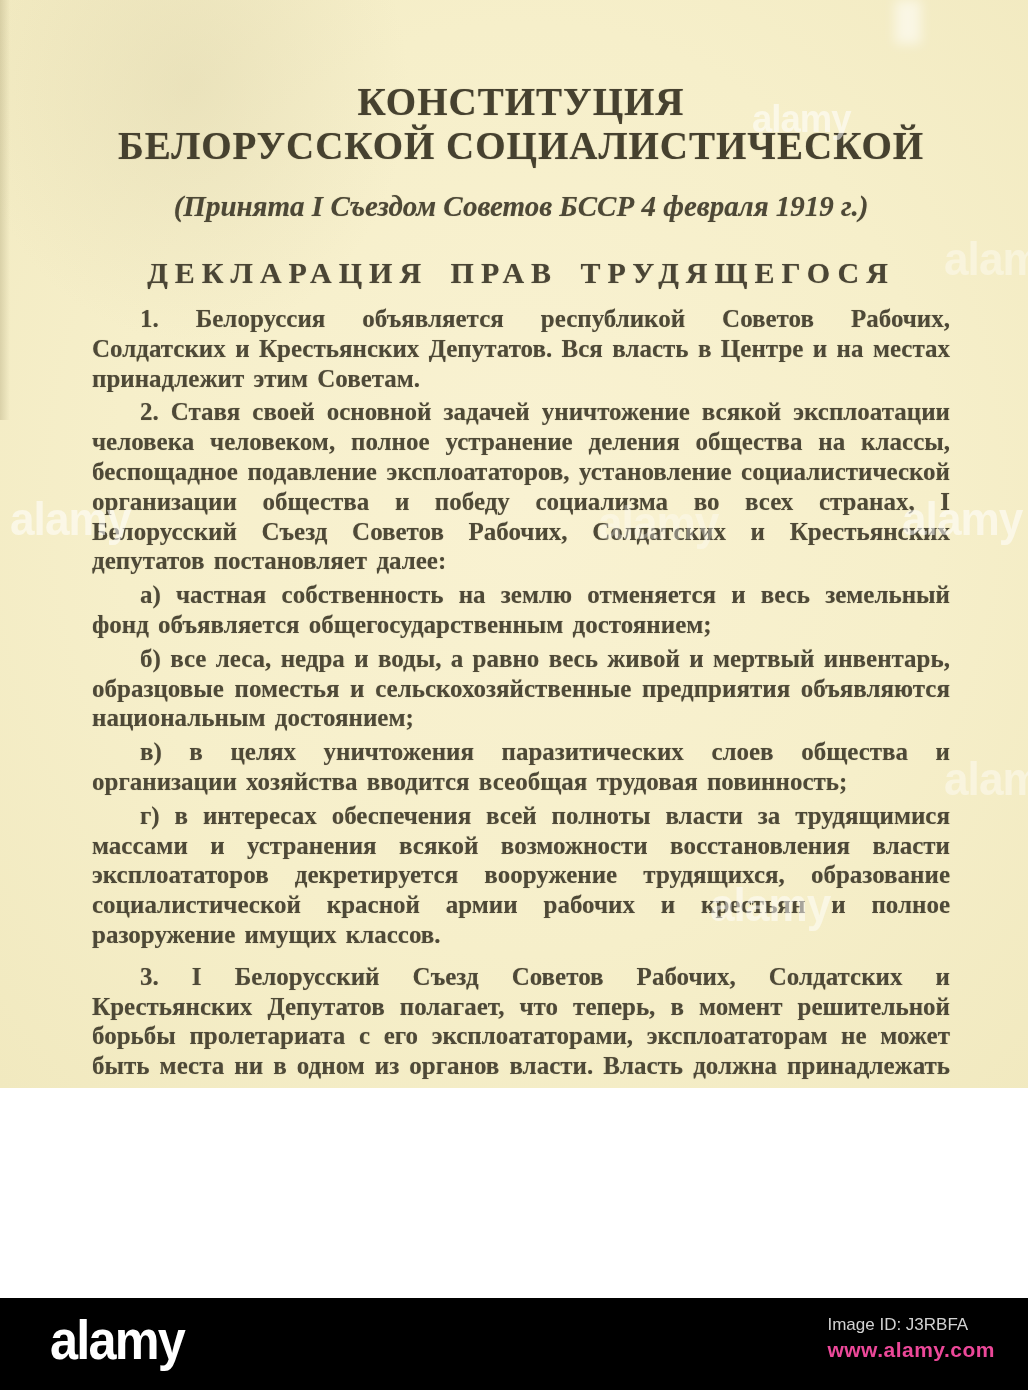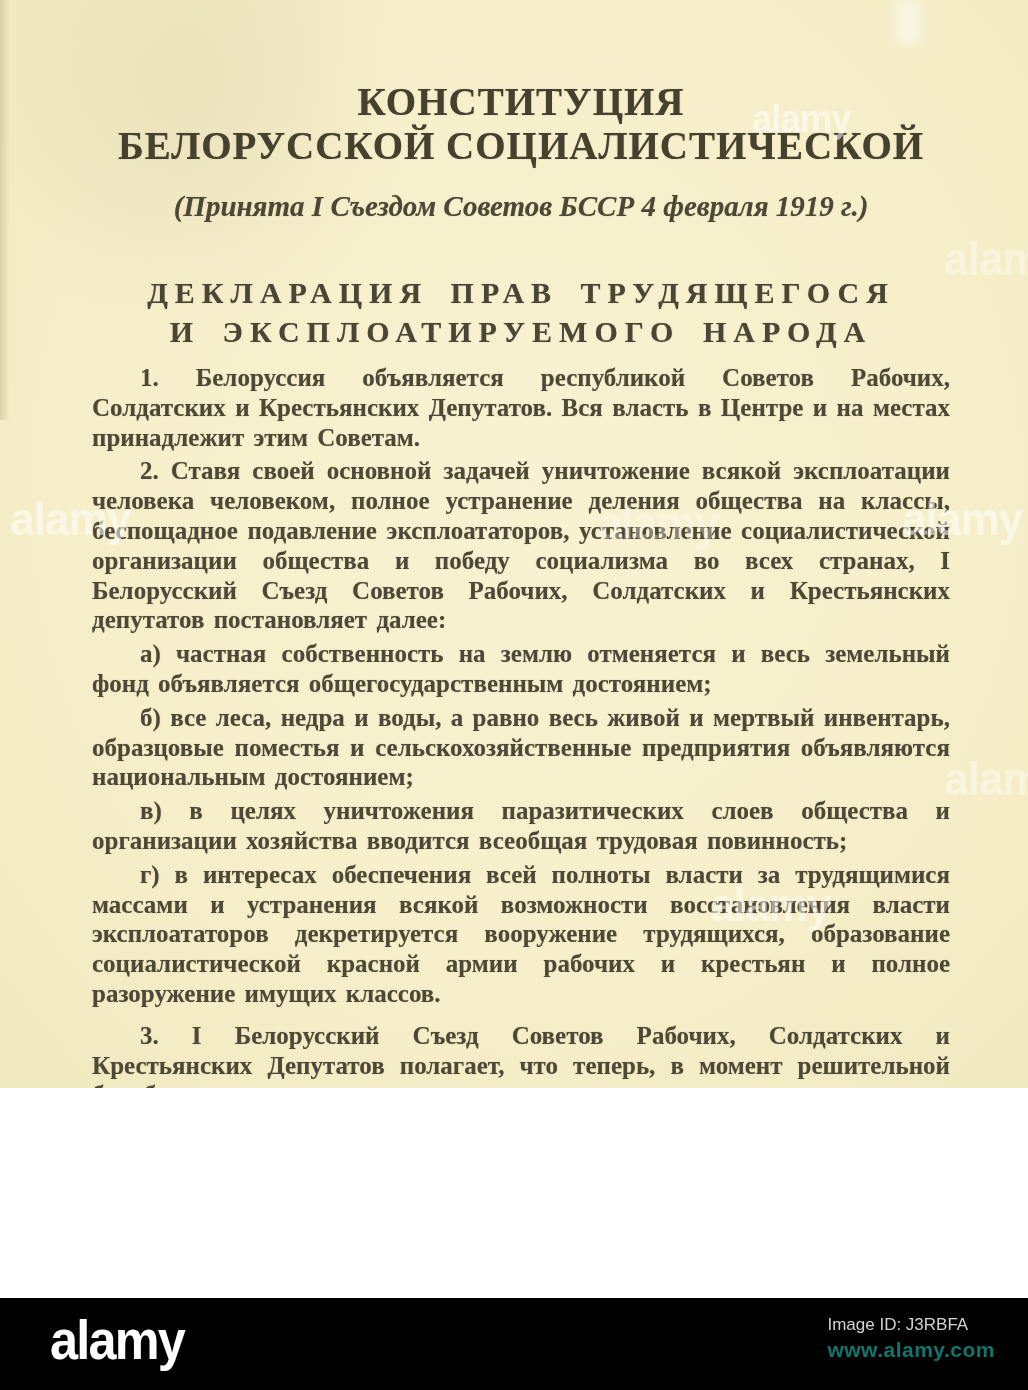--- a/index.html
+++ b/index.html
@@ -53,21 +53,21 @@
   .doc-subtitle {
     margin-top: 22px;
     text-align: center;
     font-style: italic;
     font-weight: bold;
     font-size: 29px;
     color: #4d4836;
     text-shadow: 0 0 1px rgba(70,64,47,0.4);
   }
   .doc-heading {
-    margin-top: 50px;
+    margin-top: 30px;
     text-align: center;
     font-weight: bold;
     font-size: 30px;
     line-height: 39px;
     letter-spacing: 7px;
     word-spacing: 8px;
     color: #4a4535;
     text-shadow: 0 0 1px rgba(70,64,47,0.4);
   }
   .doc-body {
@@ -126,21 +126,21 @@
   .footer-meta {
     position: absolute; right: 33px; top: 16px;
     text-align: left;
   }
   .footer-image-id {
     color: #d2d2d2;
     font-size: 17px;
     line-height: 22px;
   }
   .footer-url {
-    color: #0f766e;
+    color: #ec4899;
     font-weight: bold;
     font-size: 21px;
     line-height: 27px;
     letter-spacing: 0.5px;
   }
 </style>
 </head>
 <body>
 
 <div class="stage">
@@ -150,21 +150,20 @@
     <div class="content">
       <div class="doc-title">
         <div>КОНСТИТУЦИЯ</div>
         <div>БЕЛОРУССКОЙ СОЦИАЛИСТИЧЕСКОЙ</div>
       </div>
 
       <div class="doc-subtitle">(Принята I Съездом Советов БССР 4 февраля 1919 г.)</div>
 
       <div class="doc-heading">
         <div>ДЕКЛАРАЦИЯ ПРАВ ТРУДЯЩЕГОСЯ</div>
-        <div>И ЭКСПЛОАТИРУЕМОГО НАРОДА</div>
       </div>
 
       <div class="doc-body">
         <p>1. Белоруссия объявляется республикой Советов Рабочих, Солдатских и Крестьянских Депутатов. Вся власть в Центре и на местах принадлежит этим Советам.</p>
         <p>2. Ставя своей основной задачей уничтожение всякой эксплоатации человека человеком, полное устранение деления общества на классы, беспощадное подавление эксплоататоров, установление социалистической организации общества и победу социализма во всех странах, I Белорусский Съезд Советов Рабочих, Солдатских и Крестьянских депутатов постановляет далее:</p>
         <p>а) частная собственность на землю отменяется и весь земельный фонд объявляется общегосударственным достоянием;</p>
         <p>б) все леса, недра и воды, а равно весь живой и мертвый инвентарь, образцовые поместья и сельскохозяйственные предприятия объявляются национальным достоянием;</p>
         <p>в) в целях уничтожения паразитических слоев общества и организации хозяйства вводится всеобщая трудовая повинность;</p>
         <p>г) в интересах обеспечения всей полноты власти за трудящимися массами и устранения всякой возможности восстановления власти эксплоататоров декретируется вооружение трудящихся, образование социалистической красной армии рабочих и крестьян и полное разоружение имущих классов.</p>
         <p class="gap-before">3. I Белорусский Съезд Советов Рабочих, Солдатских и Крестьянских Депутатов полагает, что теперь, в момент решительной борьбы пролетариата с его эксплоататорами, эксплоататорам не может быть места ни в одном из органов власти. Власть должна принадлежать целиком и исключительно трудящимся массам и их полномочному представительству — Советам Рабочих, Крестьянских и Солдатских Депутатов.</p>

